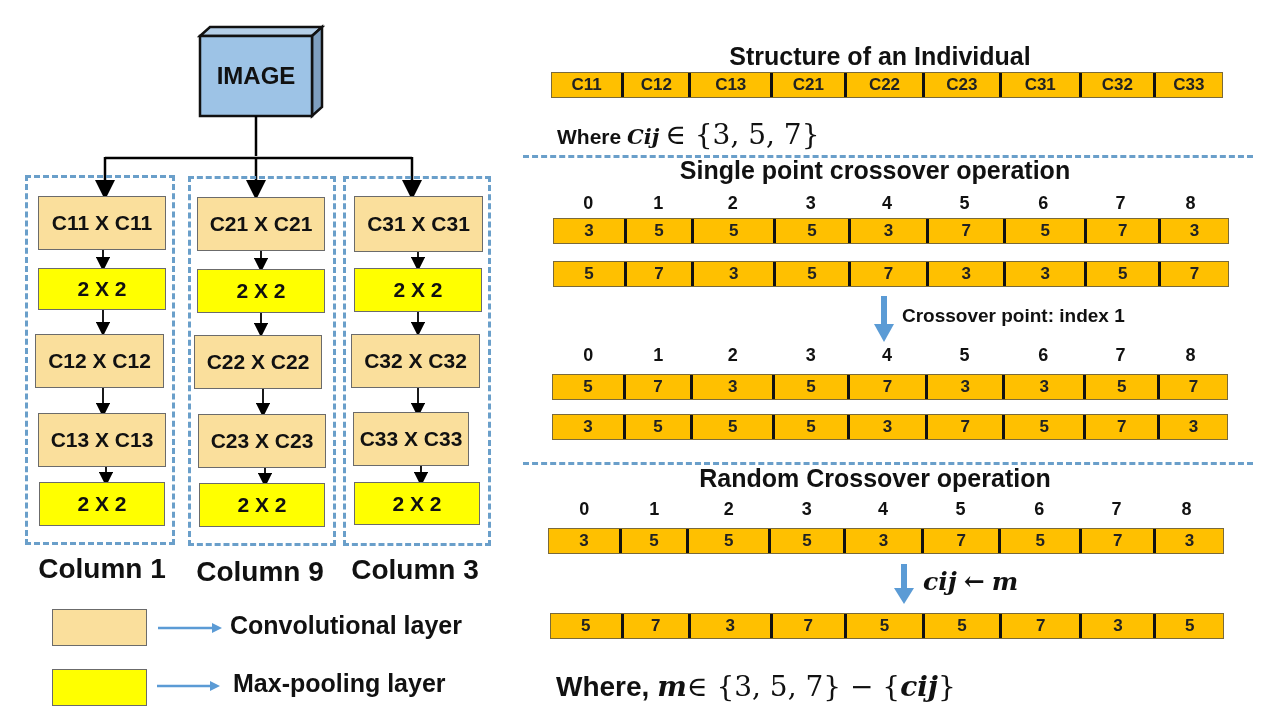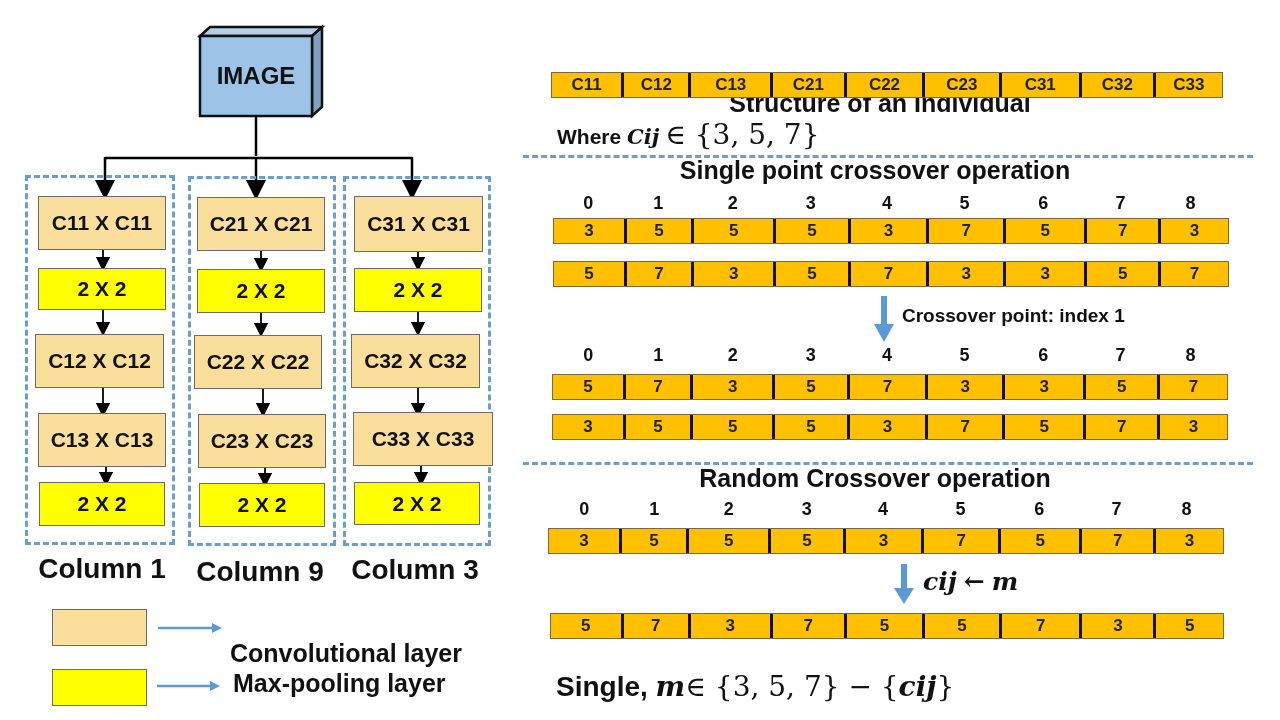--- a/index.html
+++ b/index.html
@@ -81,33 +81,33 @@
 
 <div class="conv" style="left:197px;top:197px;width:128px;height:54px;">C21 X C21</div>
 <div class="pool" style="left:197px;top:269px;width:128px;height:44px;">2 X 2</div>
 <div class="conv" style="left:194px;top:335px;width:128px;height:54px;">C22 X C22</div>
 <div class="conv" style="left:198px;top:414px;width:128px;height:54px;">C23 X C23</div>
 <div class="pool" style="left:199px;top:483px;width:126px;height:44px;">2 X 2</div>
 
 <div class="conv" style="left:354px;top:196px;width:129px;height:56px;">C31 X C31</div>
 <div class="pool" style="left:354px;top:268px;width:128px;height:44px;">2 X 2</div>
 <div class="conv" style="left:351px;top:334px;width:129px;height:54px;">C32 X C32</div>
-<div class="conv" style="left:353px;top:412px;width:140px;height:54px;">C33 X C33</div>
+<div class="conv" style="left:353px;top:412px;width:116px;height:54px;">C33 X C33</div>
 <div class="pool" style="left:354px;top:482px;width:126px;height:43px;">2 X 2</div>
 
 <div class="coltitle" style="left:27px;top:553px;">Column 1</div>
 <div class="coltitle" style="left:185px;top:556px;">Column 9</div>
 <div class="coltitle" style="left:340px;top:554px;">Column 3</div>
 
 <div class="abs" style="left:52px;top:609px;width:95px;height:37px;background:#fadf9c;border:1.5px solid #6b6b6b;box-sizing:border-box;"></div>
-<div class="abs bold" style="left:230px;top:611px;font-size:25px;margin-top:28px;">Convolutional layer</div>
+<div class="abs bold" style="left:230px;top:611px;font-size:25px;">Convolutional layer</div>
 <div class="abs" style="left:52px;top:669px;width:95px;height:37px;background:#ffff00;border:1.5px solid #6b6b6b;box-sizing:border-box;"></div>
 <div class="abs bold" style="left:233px;top:669px;font-size:25px;">Max-pooling layer</div>
 
-<div class="sectitle" style="left:600px;top:42px;width:560px;margin-top:47px;">Structure of an Individual</div>
+<div class="sectitle" style="left:600px;top:42px;width:560px;">Structure of an Individual</div>
 <div class="strip" id="strip-genes" style="left:551px;top:72px;width:672px;">
     <div class="cell" style="width: 10.8%;">C11</div>
     <div class="cell" style="width: 10%;">C12</div>
     <div class="cell" style="width: 12.2%;">C13</div>
     <div class="cell" style="width: 11%;">C21</div>
     <div class="cell" style="width: 11.7%;">C22</div>
     <div class="cell" style="width: 11.4%;">C23</div>
     <div class="cell" style="width: 12%;">C31</div>
     <div class="cell" style="width: 11%;">C32</div>
     <div class="cell" style="width: 9.9%;">C33</div>
@@ -237,15 +237,15 @@
     <div class="cell" style="width: 12.2%;">3</div>
     <div class="cell" style="width: 11%;">7</div>
     <div class="cell" style="width: 11.7%;">5</div>
     <div class="cell" style="width: 11.4%;">5</div>
     <div class="cell" style="width: 12%;">7</div>
     <div class="cell" style="width: 11%;">3</div>
     <div class="cell" style="width: 9.9%;">5</div>
   </div>
 
 <div class="abs" style="left:556px;top:670px;font-size:28px;font-weight:bold;">
-  <span>Single,</span>
+  <span>Where,</span>
   <span class="mi">m</span><span class="math" style="font-weight:normal;">∈ {3, 5, 7} − {</span><span class="mi">cij</span><span class="math" style="font-weight:normal;">}</span>
 </div>
 
 </body></html>

